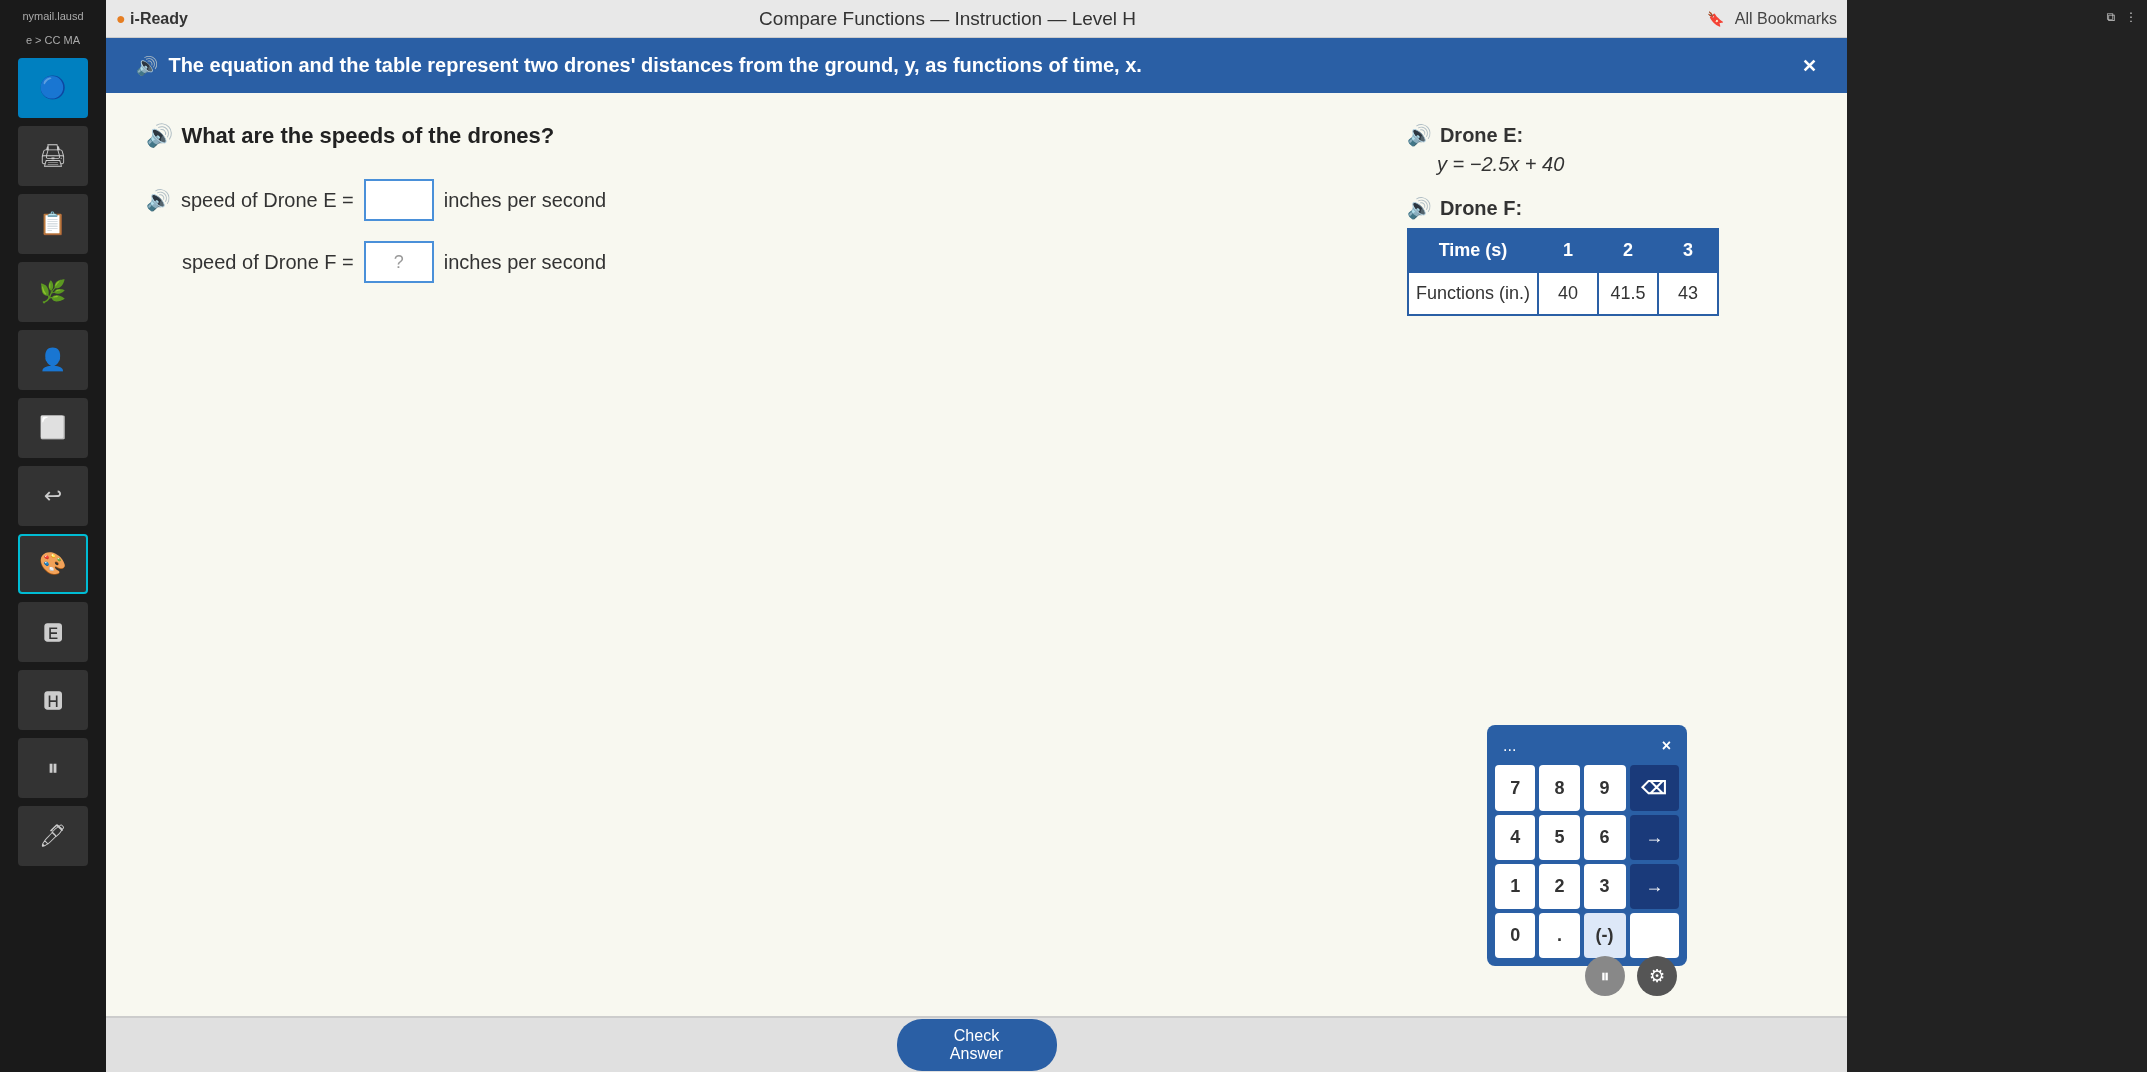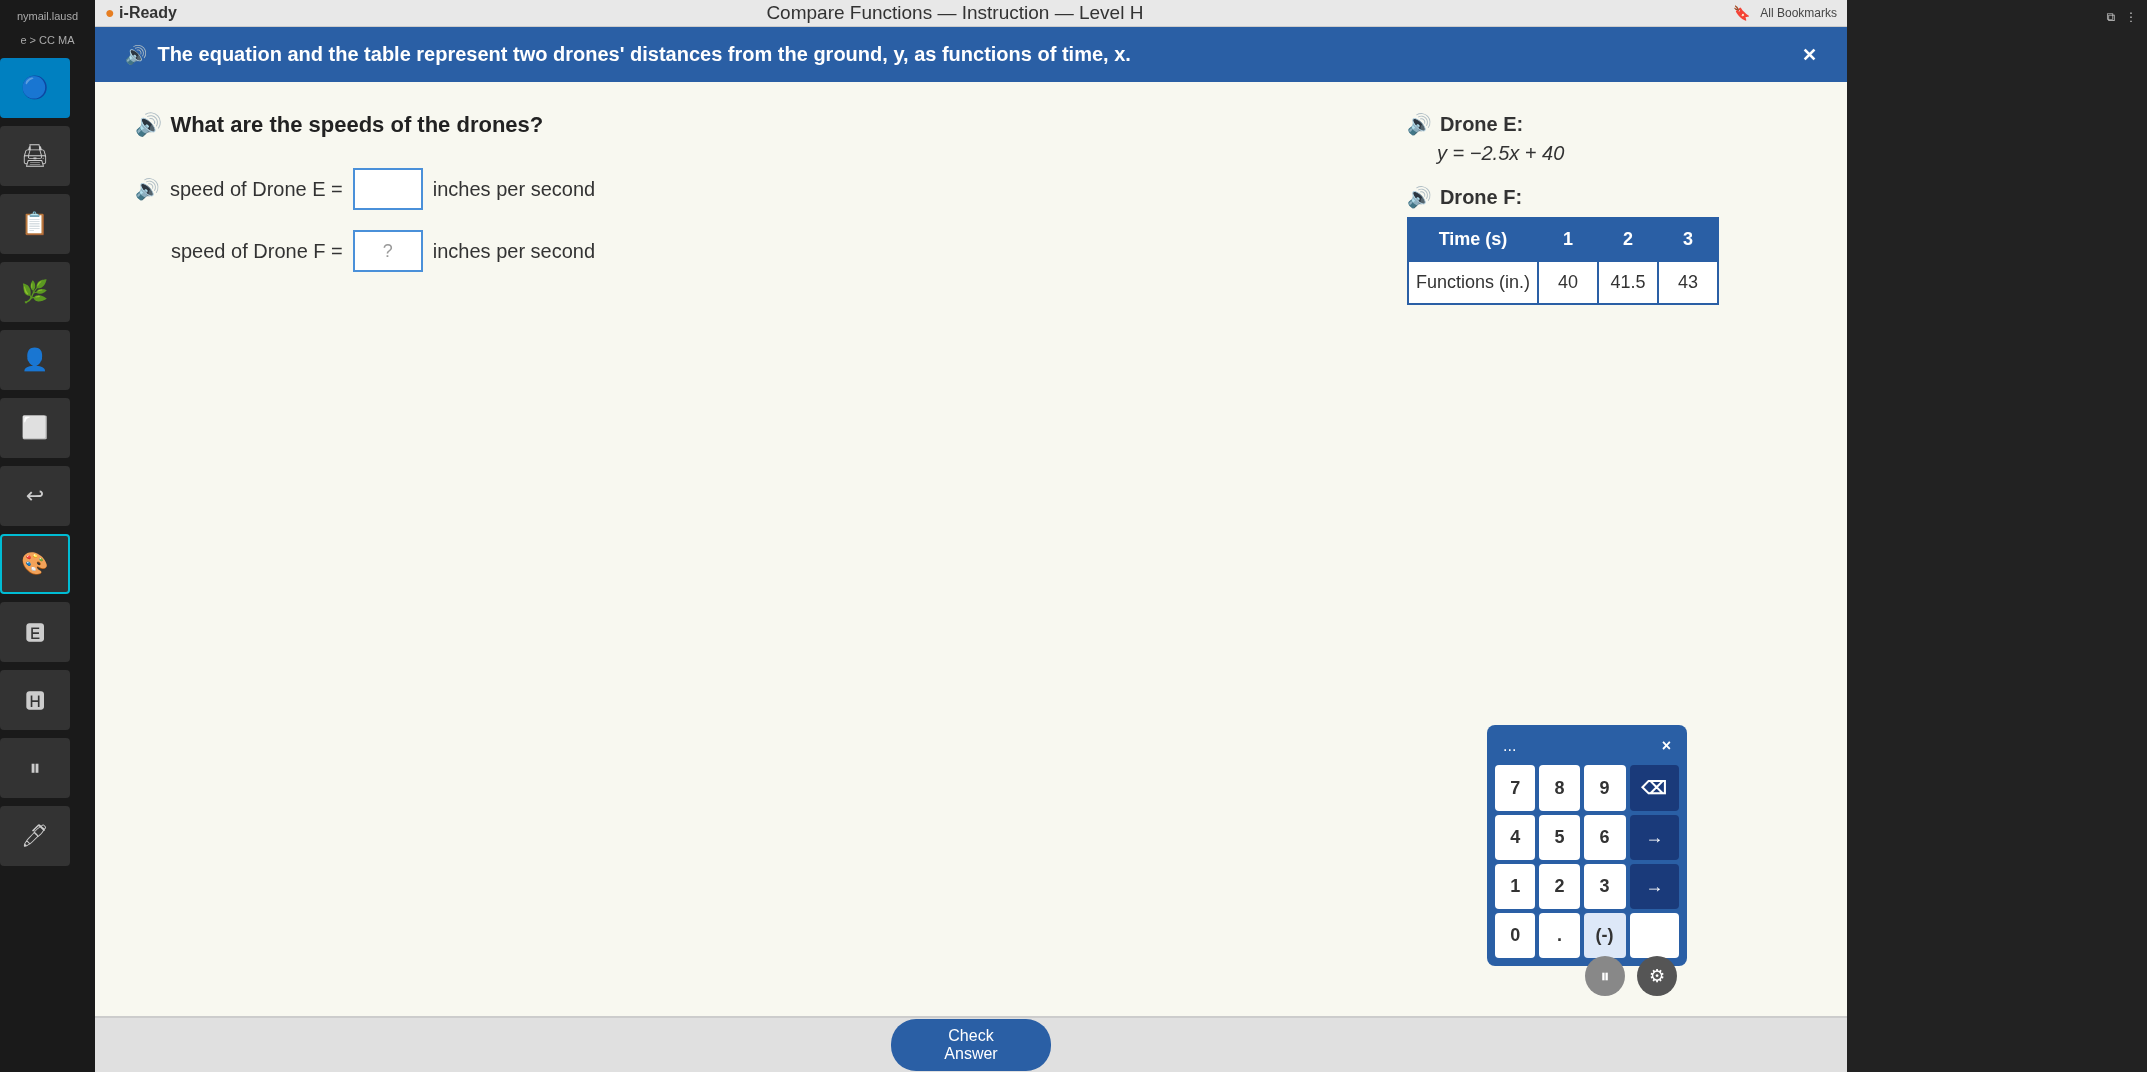--- a/index.html
+++ b/index.html
@@ -7,24 +7,25 @@
       font-family: Arial, sans-serif;
       background: #2a2a2a;
       width: 2147px;
       height: 1072px;
       overflow: hidden;
       display: flex;
     }
 
     
     .sidebar {
-      width: 95px;
+      width: 106px;
       background: #1a1a1a;
       display: flex;
       flex-direction: column;
+      align-items: center;
       padding-top: 10px;
       gap: 8px;
       flex-shrink: 0;
     }
     .sidebar-text {
       color: #aaa;
       font-size: 11px;
       writing-mode: horizontal-tb;
       text-align: center;
       margin-bottom: 4px;
@@ -58,35 +59,35 @@
     }
 
     
     .browser-chrome {
       background: #e8e8e8;
       padding: 4px 10px;
       display: flex;
       align-items: center;
       gap: 10px;
       border-bottom: 1px solid #ccc;
-      height: 27px;
+      height: 38px;
     }
     .browser-logo {
       color: #e67e22;
       font-size: 16px;
       font-weight: bold;
     }
     .browser-title {
       font-size: 19px;
       color: #333;
       flex: 1;
       text-align: center;
     }
     .browser-bookmarks {
-      font-size: 12px;
+      font-size: 16px;
       color: #444;
     }
     .browser-bookmark-icon {
       font-size: 14px;
     }
 
     
     .content-window {
       flex: 1;
       background: #f0f0f0;

